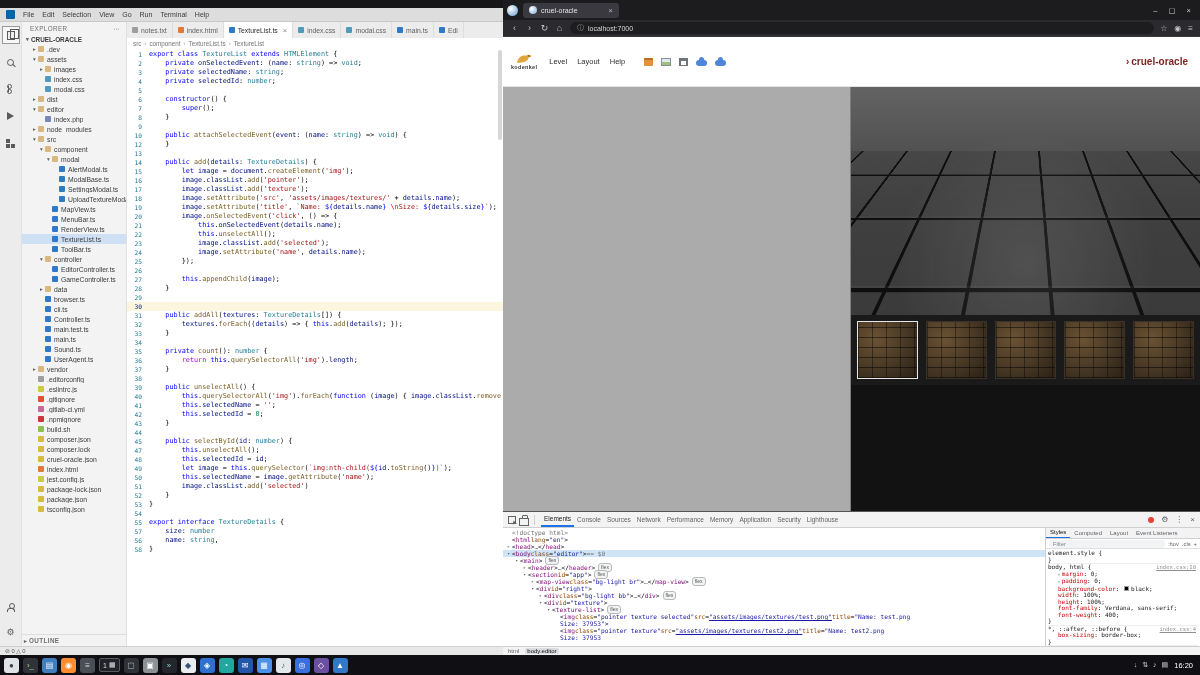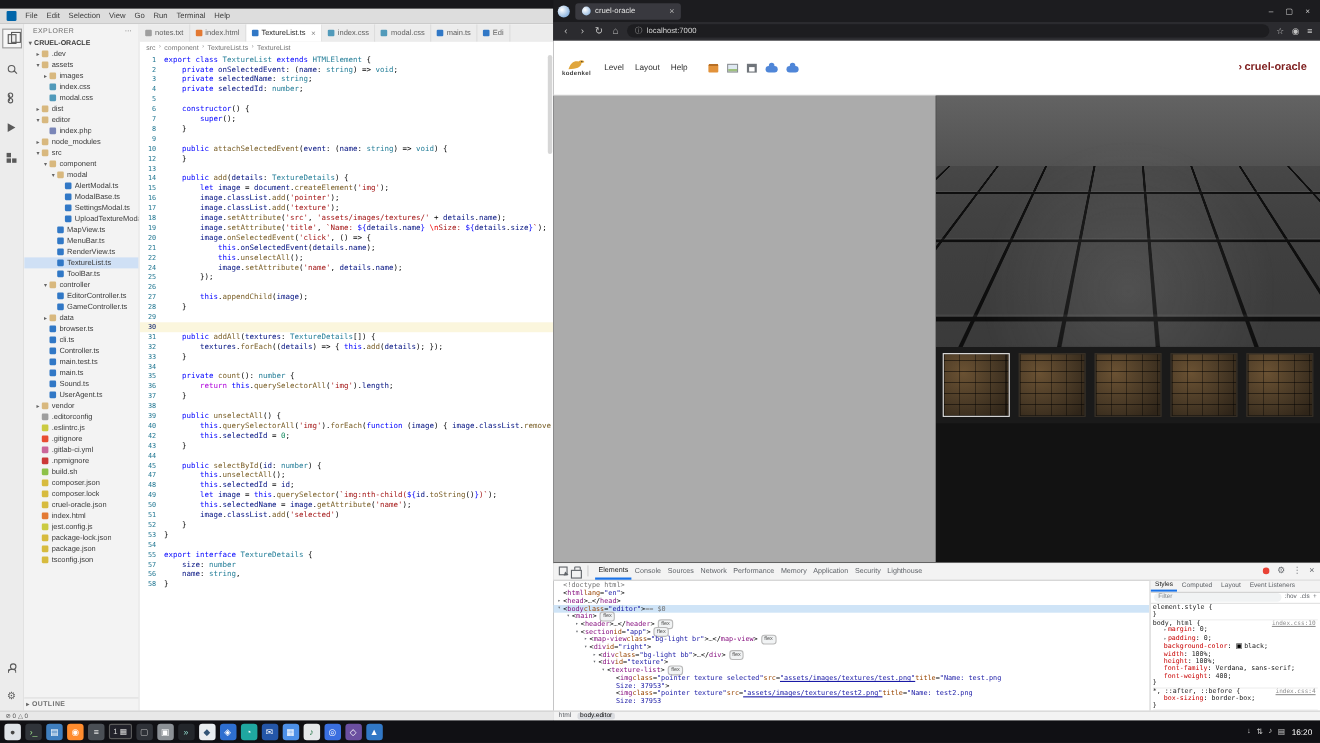--- a/index.html
+++ b/index.html
@@ -585,20 +585,24 @@
               </div>
               <div class="code-line">
                 <span class="ln">21</span>
                 <span class="lc"><span class="tk-k">            this</span><span class="tk-p">.</span><span class="tk-v">onSelectedEvent</span><span class="tk-p">(</span><span class="tk-v">details</span><span class="tk-p">.</span><span class="tk-v">name</span><span class="tk-p">);</span></span>
               </div>
               <div class="code-line">
                 <span class="ln">22</span>
                 <span class="lc"><span class="tk-k">            this</span><span class="tk-p">.</span><span class="tk-f">unselectAll</span><span class="tk-p">();</span></span>
               </div>
               <div class="code-line">
+                <span class="ln">23</span>
+                <span class="lc"><span class="tk-v">            image</span><span class="tk-p">.</span><span class="tk-v">classList</span><span class="tk-p">.</span><span class="tk-f">add</span><span class="tk-p">(</span><span class="tk-s">'selected'</span><span class="tk-p">);</span></span>
+              </div>
+              <div class="code-line">
                 <span class="ln">24</span>
                 <span class="lc"><span class="tk-v">            image</span><span class="tk-p">.</span><span class="tk-f">setAttribute</span><span class="tk-p">(</span><span class="tk-s">'name'</span><span class="tk-p">, </span><span class="tk-v">details</span><span class="tk-p">.</span><span class="tk-v">name</span><span class="tk-p">);</span></span>
               </div>
               <div class="code-line">
                 <span class="ln">25</span>
                 <span class="lc"><span class="tk-p">        });</span></span>
               </div>
               <div class="code-line">
                 <span class="ln">26</span>
                 <span class="lc"></span>
@@ -651,20 +655,24 @@
                 <span class="ln">38</span>
                 <span class="lc"></span>
               </div>
               <div class="code-line">
                 <span class="ln">39</span>
                 <span class="lc"><span class="tk-k">    public </span><span class="tk-f">unselectAll</span><span class="tk-p">() {</span></span>
               </div>
               <div class="code-line">
                 <span class="ln">40</span>
                 <span class="lc"><span class="tk-k">        this</span><span class="tk-p">.</span><span class="tk-f">querySelectorAll</span><span class="tk-p">(</span><span class="tk-s">'img'</span><span class="tk-p">).</span><span class="tk-f">forEach</span><span class="tk-p">(</span><span class="tk-k">function</span><span class="tk-p"> (</span><span class="tk-v">image</span><span class="tk-p">) { </span><span class="tk-v">image</span><span class="tk-p">.</span><span class="tk-v">classList</span><span class="tk-p">.</span><span class="tk-f">remove</span></span>
+              </div>
+              <div class="code-line">
+                <span class="ln">41</span>
+                <span class="lc"><span class="tk-k">        this</span><span class="tk-p">.</span><span class="tk-v">selectedName</span><span class="tk-p"> = </span><span class="tk-s">''</span><span class="tk-p">;</span></span>
               </div>
               <div class="code-line">
                 <span class="ln">42</span>
                 <span class="lc"><span class="tk-k">        this</span><span class="tk-p">.</span><span class="tk-v">selectedId</span><span class="tk-p"> = </span><span class="tk-n">0</span><span class="tk-p">;</span></span>
               </div>
               <div class="code-line">
                 <span class="ln">43</span>
                 <span class="lc"><span class="tk-p">    }</span></span>
               </div>
               <div class="code-line">

